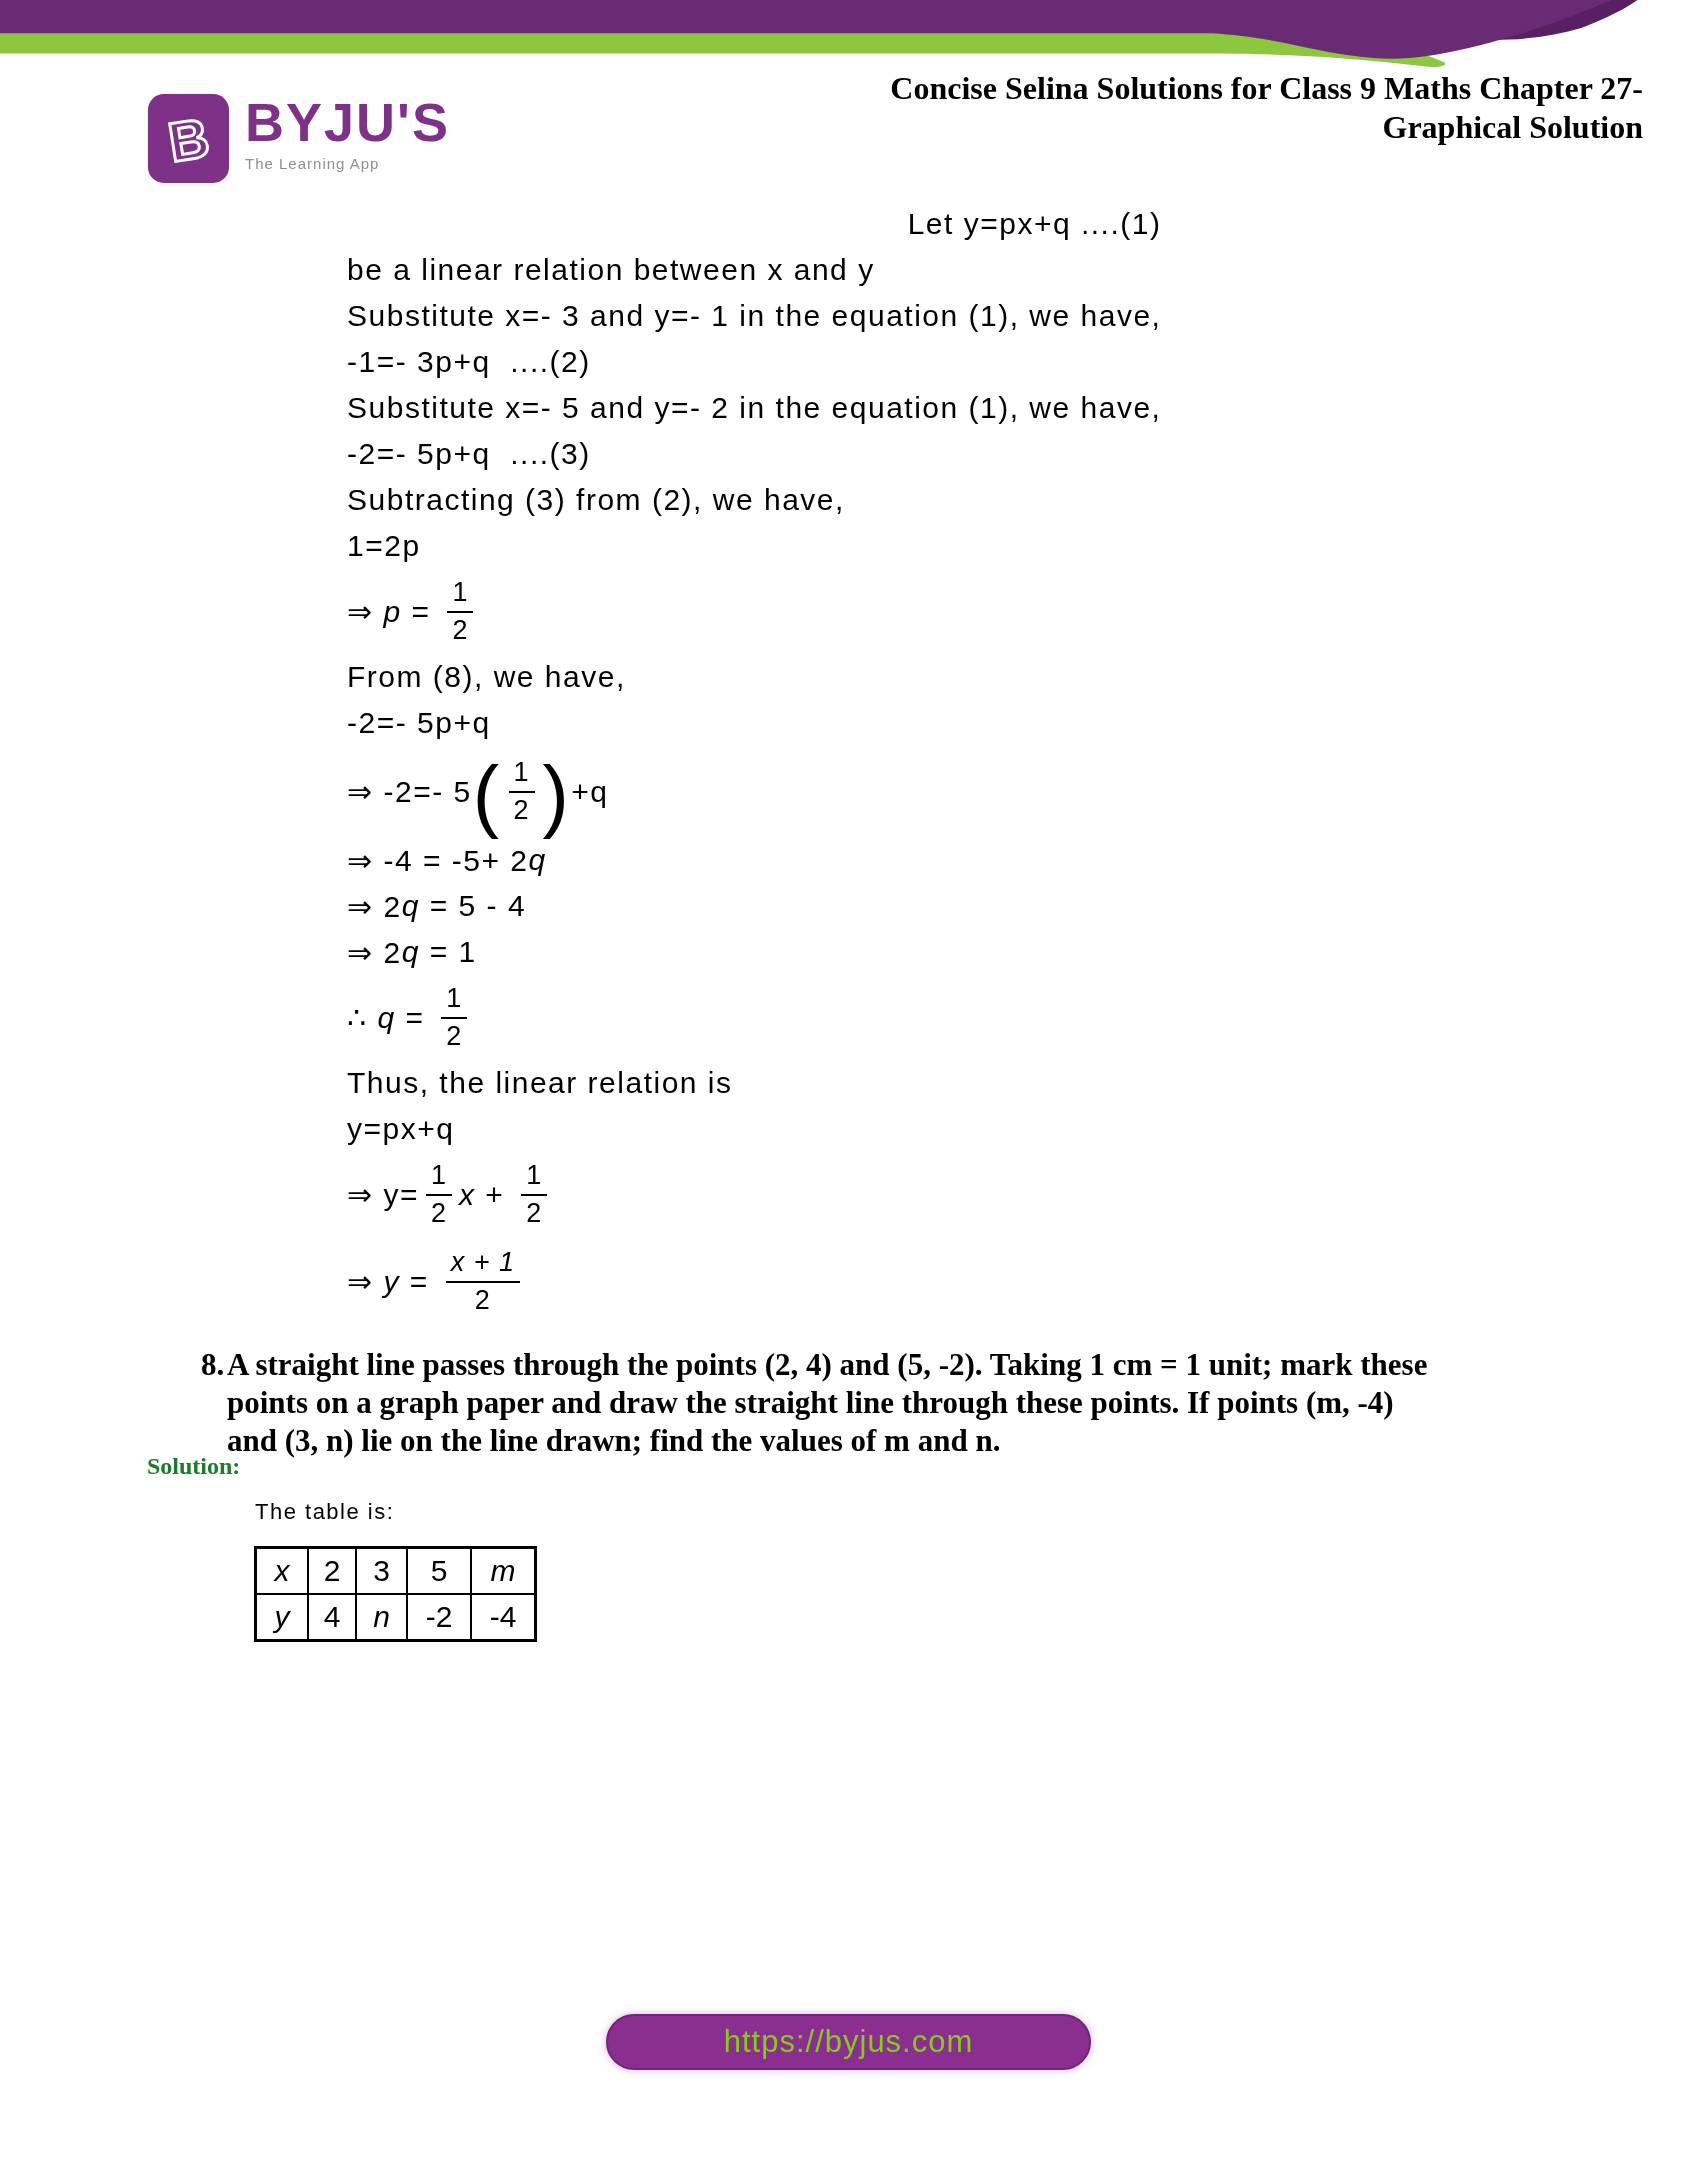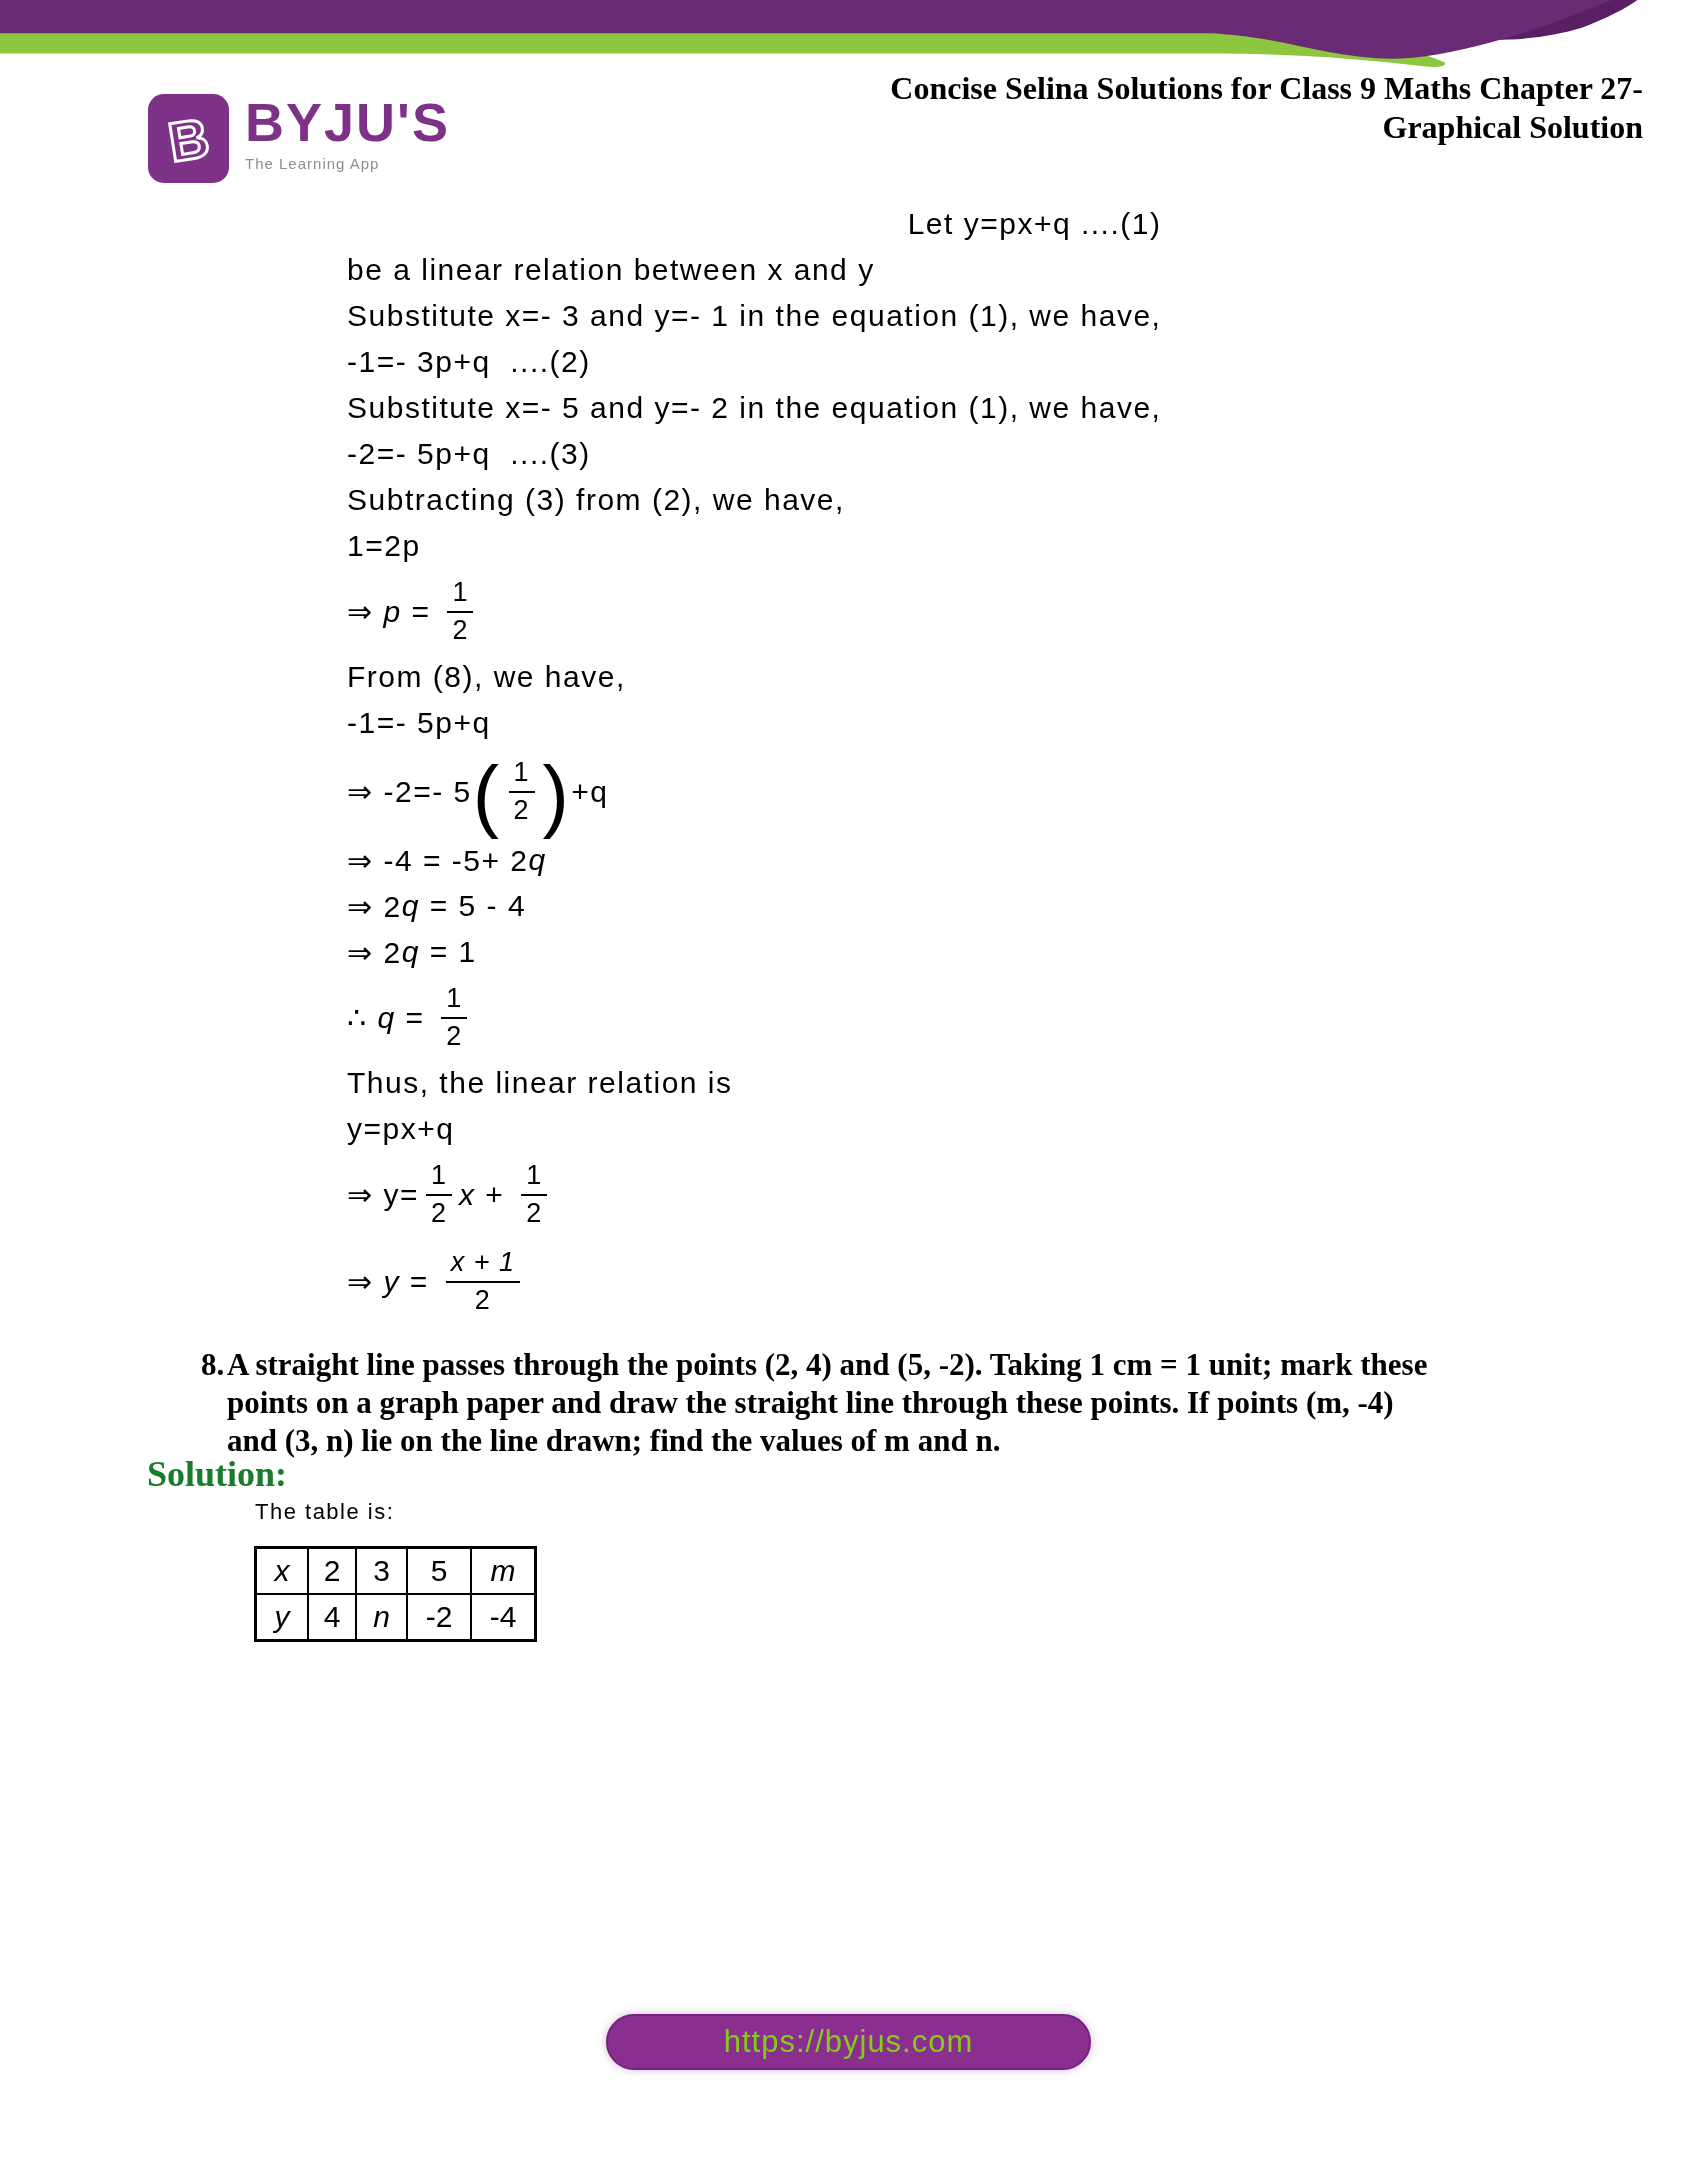--- a/index.html
+++ b/index.html
@@ -43,21 +43,21 @@
     font-family:"Liberation Serif","DejaVu Serif",serif; font-weight:bold; font-size:31px;
   }
   .qnum { position:absolute; left:0; top:0; line-height:38px; }
   .qlines { margin-left:26px; }
   .qlines div { line-height:38px; white-space:pre; }
 
   
   .sol-label {
     position:absolute; left:147px; top:1453px;
     font-family:"Liberation Serif","DejaVu Serif",serif; font-weight:bold;
-    font-size:36px; color:#1B7B2C;
+    font-size:24px; color:#1B7B2C;
   }
   .table-intro { position:absolute; left:255px; top:1499px; font-size:22px; letter-spacing:1.5px; }
   .dtable { position:absolute; left:254px; top:1546px; border-collapse:collapse; border:3px solid #000; }
   .dtable td { border:2px solid #000; height:44px; text-align:center; font-size:30px; padding:0; }
   .dtable td:nth-child(1){ width:50px; }
   .dtable td:nth-child(2){ width:46px; }
   .dtable td:nth-child(3){ width:49px; }
   .dtable td:nth-child(4){ width:62px; }
   .dtable td:nth-child(5){ width:62px; }
 
@@ -106,21 +106,21 @@
       <div class="ln" style="height: 46px; justify-content: flex-end;"><span>Let y=px+q ....(1)</span></div>
       <div class="ln" style="height: 46px;"><span>be a linear relation between x and y</span></div>
       <div class="ln" style="height: 46px;"><span>Substitute x=- 3 and y=- 1 in the equation (1), we have,</span></div>
       <div class="ln" style="height: 46px;"><span>-1=- 3p+q  ....(2)</span></div>
       <div class="ln" style="height: 46px;"><span>Substitute x=- 5 and y=- 2 in the equation (1), we have,</span></div>
       <div class="ln" style="height: 46px;"><span>-2=- 5p+q  ....(3)</span></div>
       <div class="ln" style="height: 46px;"><span>Subtracting (3) from (2), we have,</span></div>
       <div class="ln" style="height: 46px;"><span>1=2p</span></div>
       <div class="ln" style="height: 85px;"><span>⇒ </span><span class="it">p</span><span> = </span><span class="frac"><span class="num">1</span><span class="den">2</span></span></div>
       <div class="ln" style="height: 46px;"><span>From (8), we have,</span></div>
-      <div class="ln" style="height: 46px;"><span>-1=- 5p+q</span></div>
+      <div class="ln" style="height: 46px;"><span>-2=- 5p+q</span></div>
       <div class="ln" style="height: 91px;"><span>⇒ -2=- 5</span><span class="paren">(</span><span class="frac"><span class="num">1</span><span class="den">2</span></span><span class="paren">)</span><span>+q</span></div>
       <div class="ln" style="height: 46px;"><span>⇒ -4 = -5+ 2</span><span class="it">q</span></div>
       <div class="ln" style="height: 46px;"><span>⇒ 2</span><span class="it">q</span><span> = 5 - 4</span></div>
       <div class="ln" style="height: 46px;"><span>⇒ 2</span><span class="it">q</span><span> = 1</span></div>
       <div class="ln" style="height: 85px;"><span>∴ </span><span class="it">q</span><span> = </span><span class="frac"><span class="num">1</span><span class="den">2</span></span></div>
       <div class="ln" style="height: 46px;"><span>Thus, the linear relation is</span></div>
       <div class="ln" style="height: 46px;"><span>y=px+q</span></div>
       <div class="ln" style="height: 85px;"><span>⇒ y=</span><span class="frac"><span class="num">1</span><span class="den">2</span></span><span class="it">x</span><span> + </span><span class="frac"><span class="num">1</span><span class="den">2</span></span></div>
       <div class="ln" style="height: 89px;"><span>⇒ </span><span class="it">y</span><span> = </span><span class="frac"><span class="num it">x + 1</span><span class="den">2</span></span></div>
     </div>

